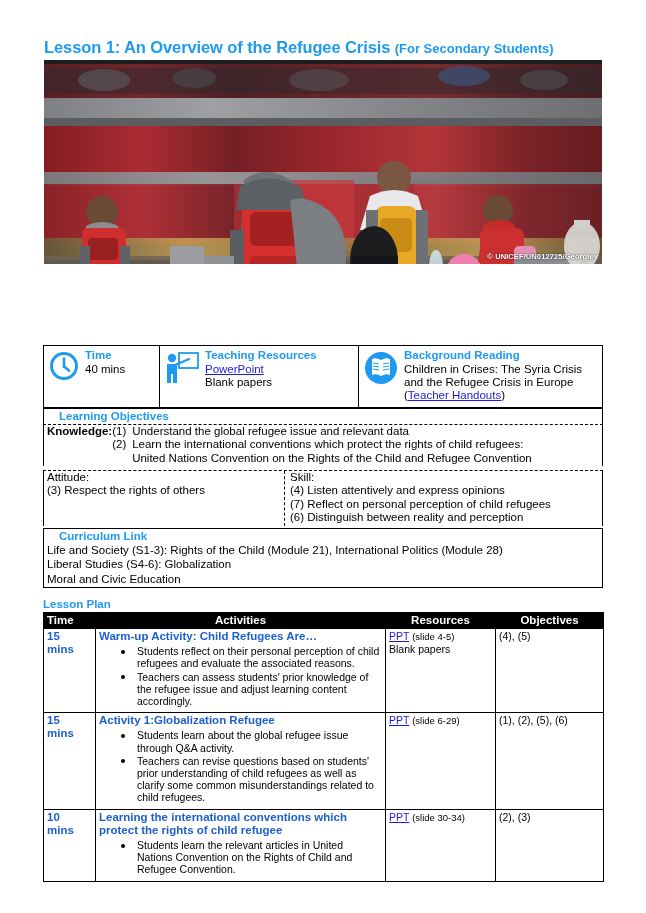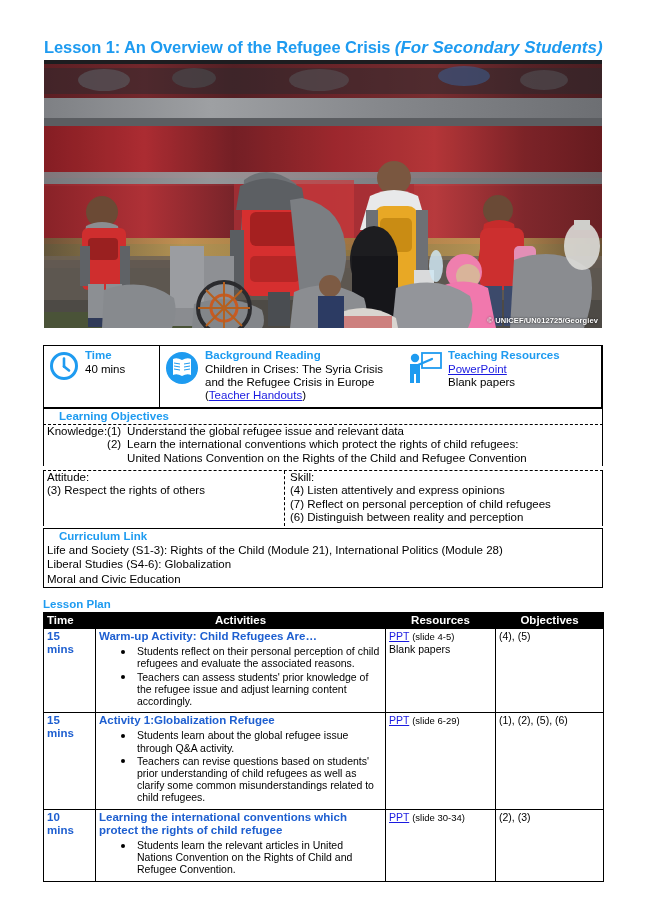--- a/index.html
+++ b/index.html
@@ -31,33 +31,32 @@
     width: 560px;
     white-space: nowrap;
   }
   .title-main {
     font-size: 16.5px;
     font-weight: bold;
     color: #1e9bf0;
     letter-spacing: -0.1px;
   }
   .title-sub {
-    font-size: 17px;
+    font-size: 13px;
     font-weight: bold;
     color: #1e9bf0;
-    font-style: italic;
   }
 
   
   .photo {
     position: absolute;
     left: 44px;
     top: 60px;
     width: 558px;
-    height: 268px;
+    height: 204px;
     overflow: hidden;
     background: #2a2a2a;
   }
   .photo-svg { display:block; width:558px; height:268px; }
   .photo-credit {
     position: absolute;
     right: 4px;
     bottom: 3px;
     font-size: 7.5px;
     font-weight: bold;
@@ -119,21 +118,21 @@
   .dashed-top { border-top: 1px dashed #000; }
   .solid-top { border-top: 1px solid #000; }
   .solid-bottom { border-bottom: 1px solid #000; }
 
   .body-text {
     font-size: 11.5px;
     line-height: 13.4px;
     padding: 0 2px 1px 3px;
   }
   .kn-line { display: flex; }
-  .kn-label { flex: 0 0 auto; }
+  .kn-label { flex: 0 0 auto; font-weight: bold; }
   .kn-items { flex: 1 1 auto; }
   .kn-item { display: flex; }
   .kn-num { flex: 0 0 auto; width: 20px; }
   .kn-body { flex: 1 1 auto; }
   .kn-cont { padding-left: 20px; }
 
   .two-col { display: flex; }
   .two-col .col-left {
     width: 241px;
     box-sizing: border-box;
@@ -371,55 +370,55 @@
           <line x1="15" y1="7.5" x2="15" y2="15.5" stroke="#1e9bf0" stroke-width="2.6" stroke-linecap="round"></line>
           <line x1="15" y1="15.5" x2="20" y2="19.5" stroke="#1e9bf0" stroke-width="2.6" stroke-linecap="round"></line>
         </svg>
       </span>
       <span class="info-text">
         <span class="info-head">Time</span><br>
         <span>40 mins</span>
       </span>
     </div>
 
+    <div class="infocell c2">
+      <span class="info-icon">
+        <svg width="34" height="32" viewBox="0 0 34 32">
+          <rect x="14" y="2" width="19" height="15" fill="none" stroke="#1e9bf0" stroke-width="1.8"></rect>
+          <circle cx="7" cy="7" r="4.2" fill="#1e9bf0"></circle>
+          <path d="M2 13 h10 v19 h-4 v-9 h-2 v9 h-4 z" fill="#1e9bf0"></path>
+          <line x1="10" y1="14" x2="24" y2="8" stroke="#1e9bf0" stroke-width="2.2" stroke-linecap="round"></line>
+        </svg>
+      </span>
+      <span class="info-text">
+        <span class="info-head">Teaching Resources</span><br>
+        <a class="link" href="#">PowerPoint</a><br>
+        <span>Blank papers</span>
+      </span>
+    </div>
+
     <div class="infocell c3">
       <span class="info-icon">
         <svg width="34" height="34" viewBox="0 0 34 34">
           <circle cx="17" cy="17" r="16" fill="#1e9bf0"></circle>
           <path d="M17 9 q-5 -3 -9 -1 v16 q4 -2 9 1 z" fill="#ffffff"></path>
           <path d="M17 9 q5 -3 9 -1 v16 q-4 -2 -9 1 z" fill="#ffffff"></path>
           <line x1="9" y1="12" x2="15" y2="13" stroke="#1e9bf0" stroke-width="1"></line>
           <line x1="9" y1="15" x2="15" y2="16" stroke="#1e9bf0" stroke-width="1"></line>
           <line x1="9" y1="18" x2="15" y2="19" stroke="#1e9bf0" stroke-width="1"></line>
           <line x1="19" y1="13" x2="25" y2="12" stroke="#1e9bf0" stroke-width="1"></line>
           <line x1="19" y1="16" x2="25" y2="15" stroke="#1e9bf0" stroke-width="1"></line>
           <line x1="19" y1="19" x2="25" y2="18" stroke="#1e9bf0" stroke-width="1"></line>
         </svg>
       </span>
       <span class="info-text">
         <span class="info-head">Background Reading</span><br>
         <span>Children in Crises: The Syria Crisis and the Refugee Crisis in Europe (</span><a class="link" href="#">Teacher Handouts</a><span>)</span>
       </span>
     </div>
-
-    <div class="infocell c2">
-      <span class="info-icon">
-        <svg width="34" height="32" viewBox="0 0 34 32">
-          <rect x="14" y="2" width="19" height="15" fill="none" stroke="#1e9bf0" stroke-width="1.8"></rect>
-          <circle cx="7" cy="7" r="4.2" fill="#1e9bf0"></circle>
-          <path d="M2 13 h10 v19 h-4 v-9 h-2 v9 h-4 z" fill="#1e9bf0"></path>
-          <line x1="10" y1="14" x2="24" y2="8" stroke="#1e9bf0" stroke-width="2.2" stroke-linecap="round"></line>
-        </svg>
-      </span>
-      <span class="info-text">
-        <span class="info-head">Teaching Resources</span><br>
-        <a class="link" href="#">PowerPoint</a><br>
-        <span>Blank papers</span>
-      </span>
-    </div>
   </div>
 
   <div class="sec solid-top" style="top:408px;">
     <div class="sec-head">Learning Objectives</div>
   </div>
 
   <div class="sec dashed-top" style="top:424px;">
     <div class="body-text">
       <div class="kn-line">
         <span class="kn-label">Knowledge:</span>

